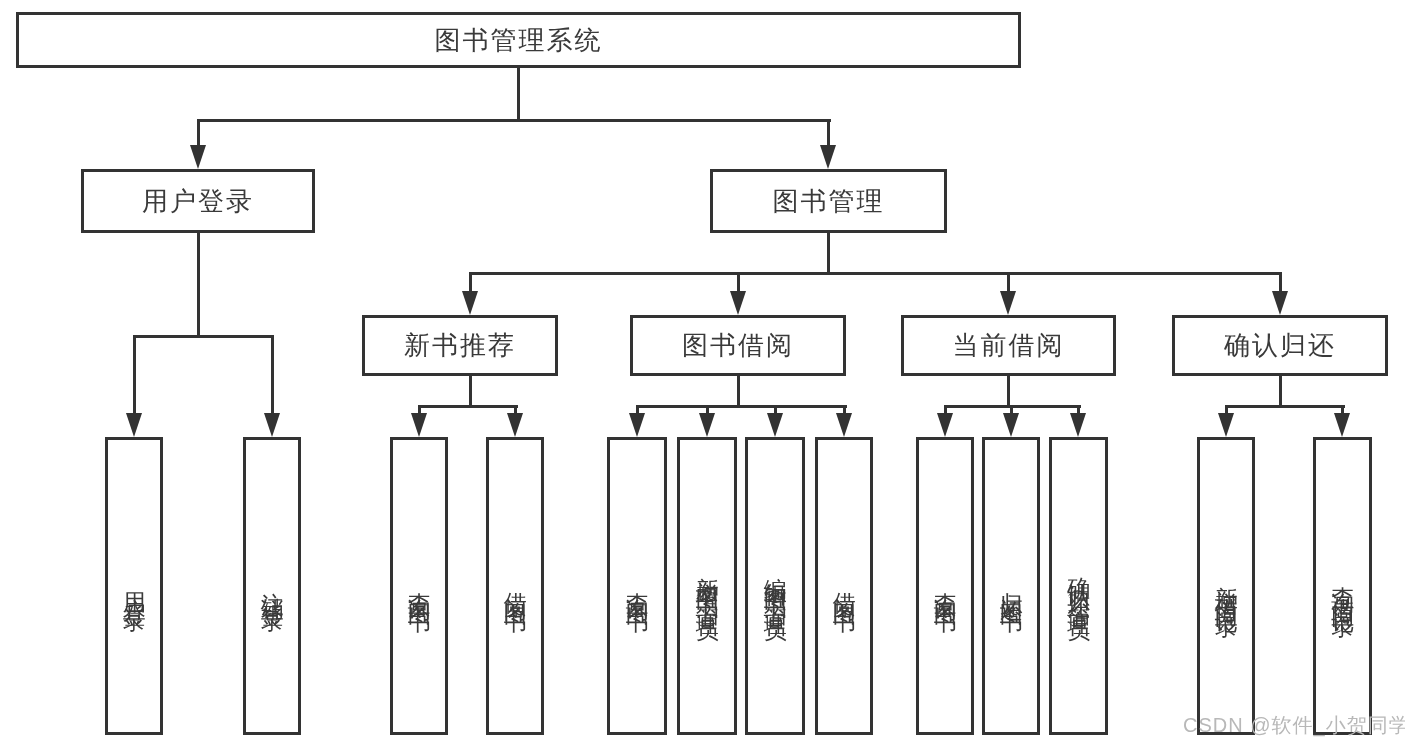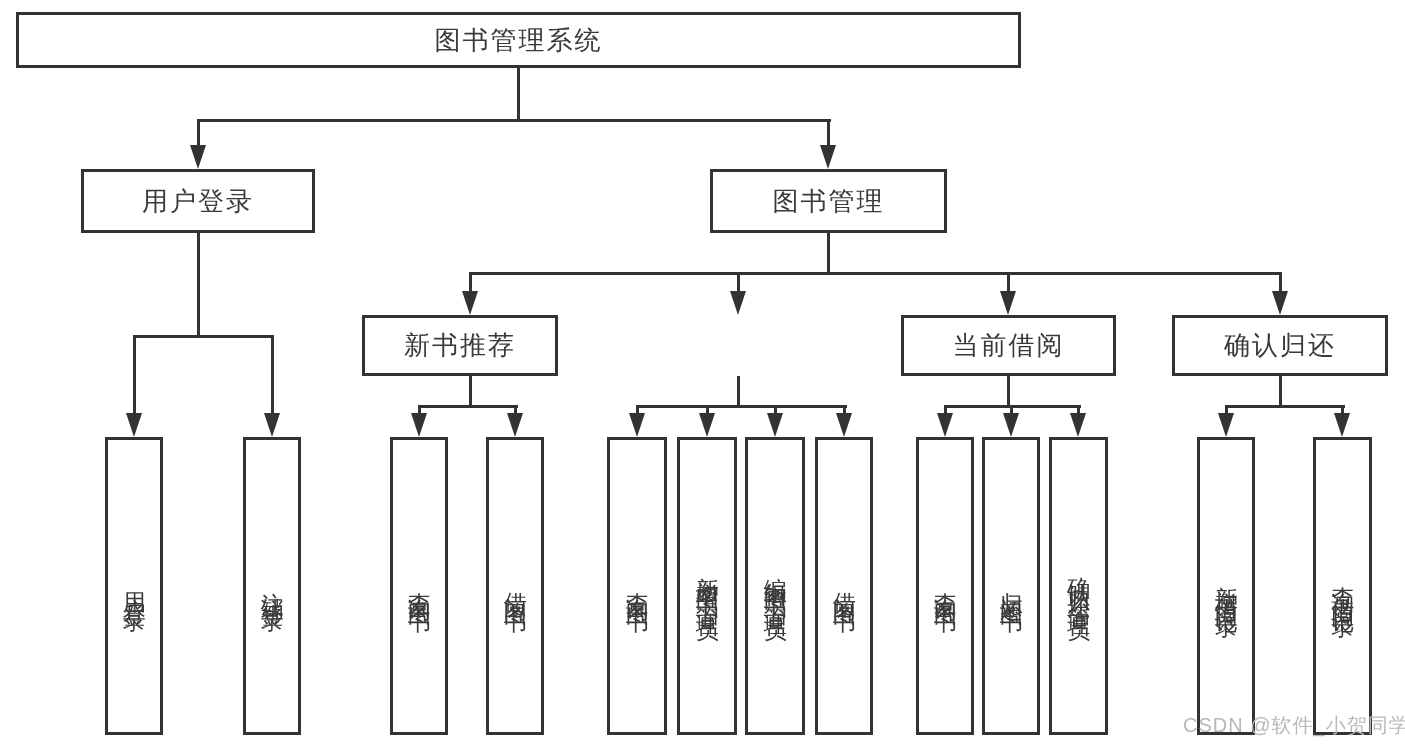--- a/index.html
+++ b/index.html
@@ -67,20 +67,23 @@
   <div class="arw" style="left:462px;top:291px"></div>
   <div class="lv" style="left:737px;top:272px;height:22px"></div>
   <div class="arw" style="left:730px;top:291px"></div>
   <div class="lv" style="left:1007px;top:272px;height:22px"></div>
   <div class="arw" style="left:1000px;top:291px"></div>
   <div class="lv" style="left:1279px;top:272px;height:22px"></div>
   <div class="arw" style="left:1272px;top:291px"></div>
 
   <div class="hbox" style="left:362px;top:315px;width:196px;height:61px">
     <span>新书推荐</span>
+  </div>
+  <div class="hbox" style="left:630px;top:315px;width:216px;height:61px">
+    <span>图书借阅</span>
   </div>
   <div class="hbox" style="left:901px;top:315px;width:215px;height:61px">
     <span>当前借阅</span>
   </div>
   <div class="hbox" style="left:1172px;top:315px;width:216px;height:61px">
     <span>确认归还</span>
   </div>
 
   <div class="lv" style="left:469px;top:376px;height:32px"></div>
   <div class="lh" style="left:418px;top:405px;width:100px"></div>

